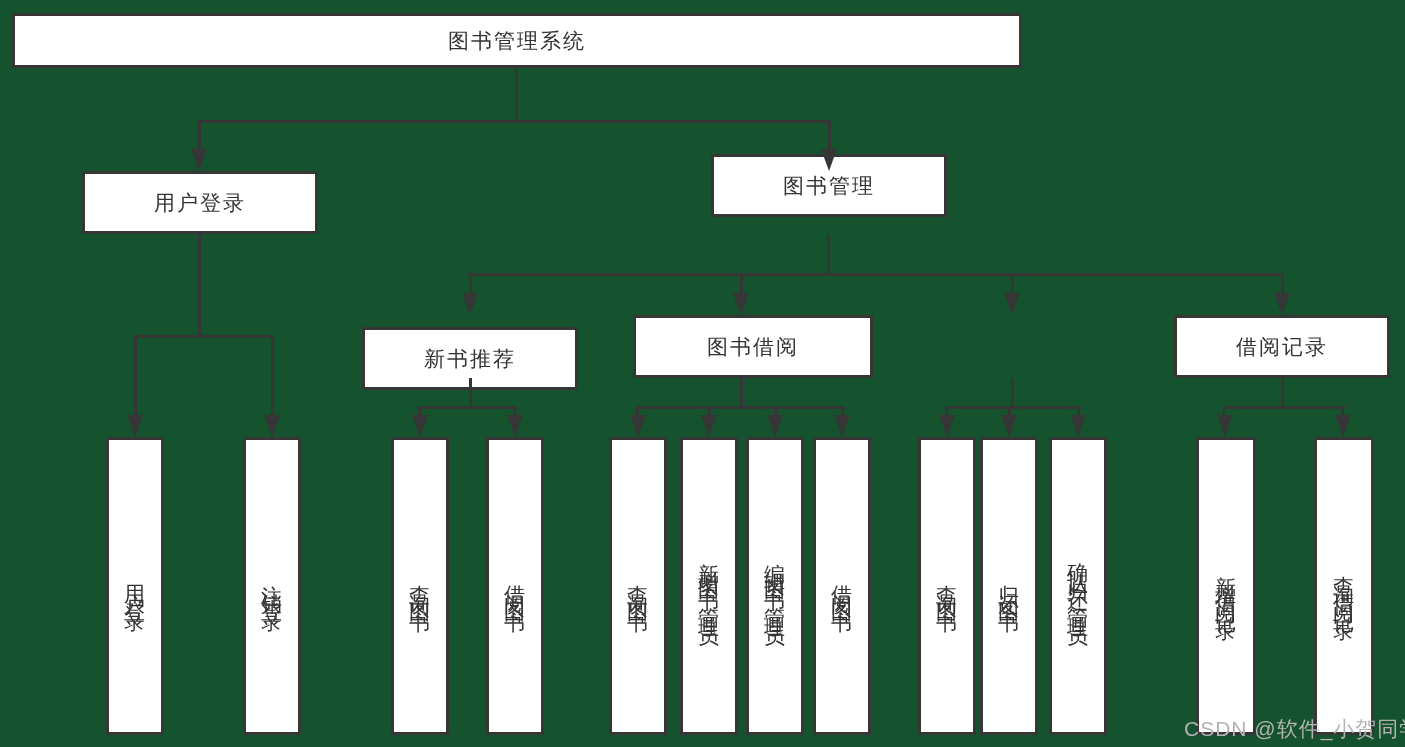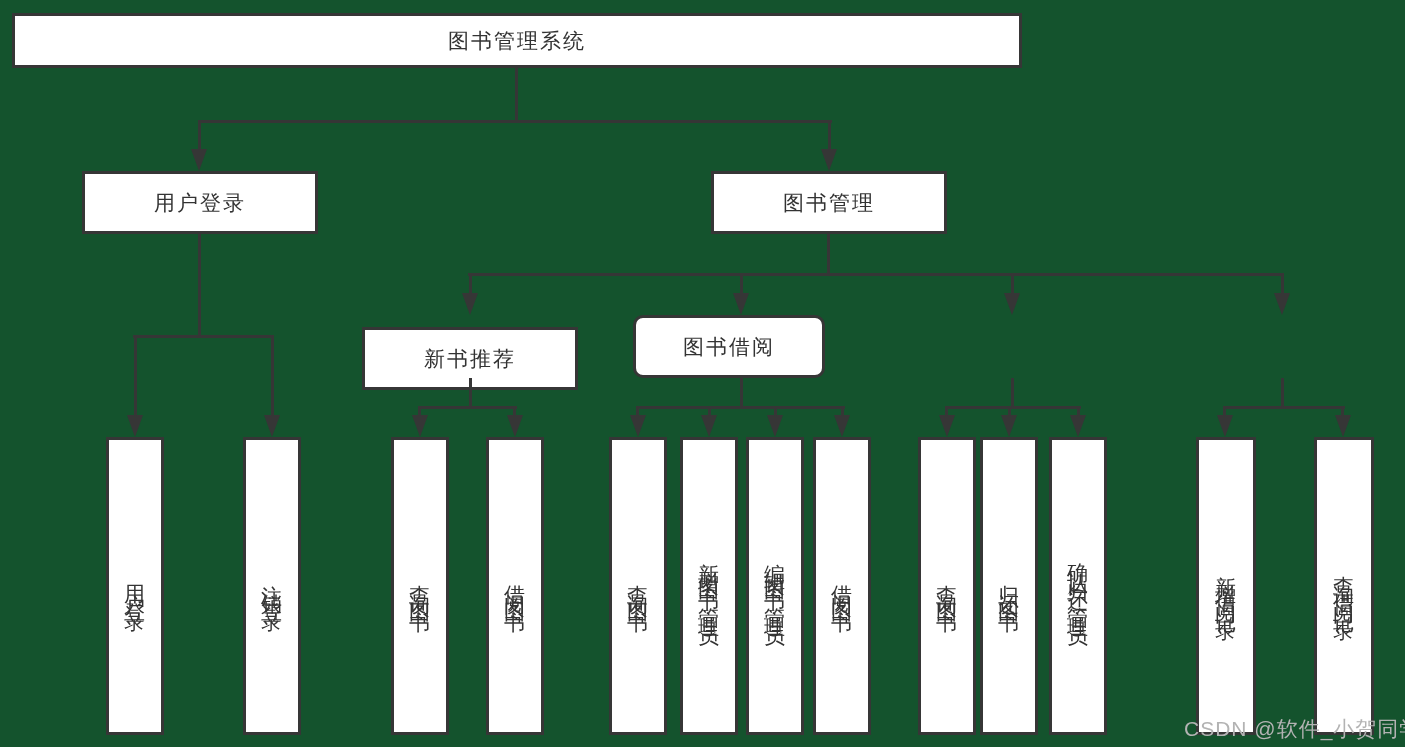--- a/index.html
+++ b/index.html
@@ -74,29 +74,32 @@
 
 <div class="canvas">
 
   <div class="hbox" style="left:12px; top:13px; width:1010px; height:55px;">
     <span>图书管理系统</span>
   </div>
 
   <div class="hbox" style="left:82px; top:171px; width:236px; height:63px;">
     <span>用户登录</span>
   </div>
-  <div class="hbox" style="left:711px; top:171px; width:236px; height:63px;">
+  <div class="hbox" style="left:711px; top:154px; width:236px; height:63px;">
     <span>图书管理</span>
   </div>
 
   <div class="hbox" style="left:362px; top:315px; width:216px; height:63px;margin-top:12px;">
     <span>新书推荐</span>
   </div>
-  <div class="hbox" style="left:633px; top:315px; width:192px; height:63px;border-radius:10px;">
+  <div class="hbox" style="left:633px; top:315px; width:240px; height:63px;">
     <span>图书借阅</span>
+  </div>
+  <div class="hbox" style="left:1174px; top:315px; width:216px; height:63px;">
+    <span>借阅记录</span>
   </div>
 
   <div class="vbox" style="left:106px;">
     <span>用户登录</span>
   </div>
   <div class="vbox" style="left:243px;">
     <span>注销登录</span>
   </div>
 
   <div class="vbox" style="left:391px;">

